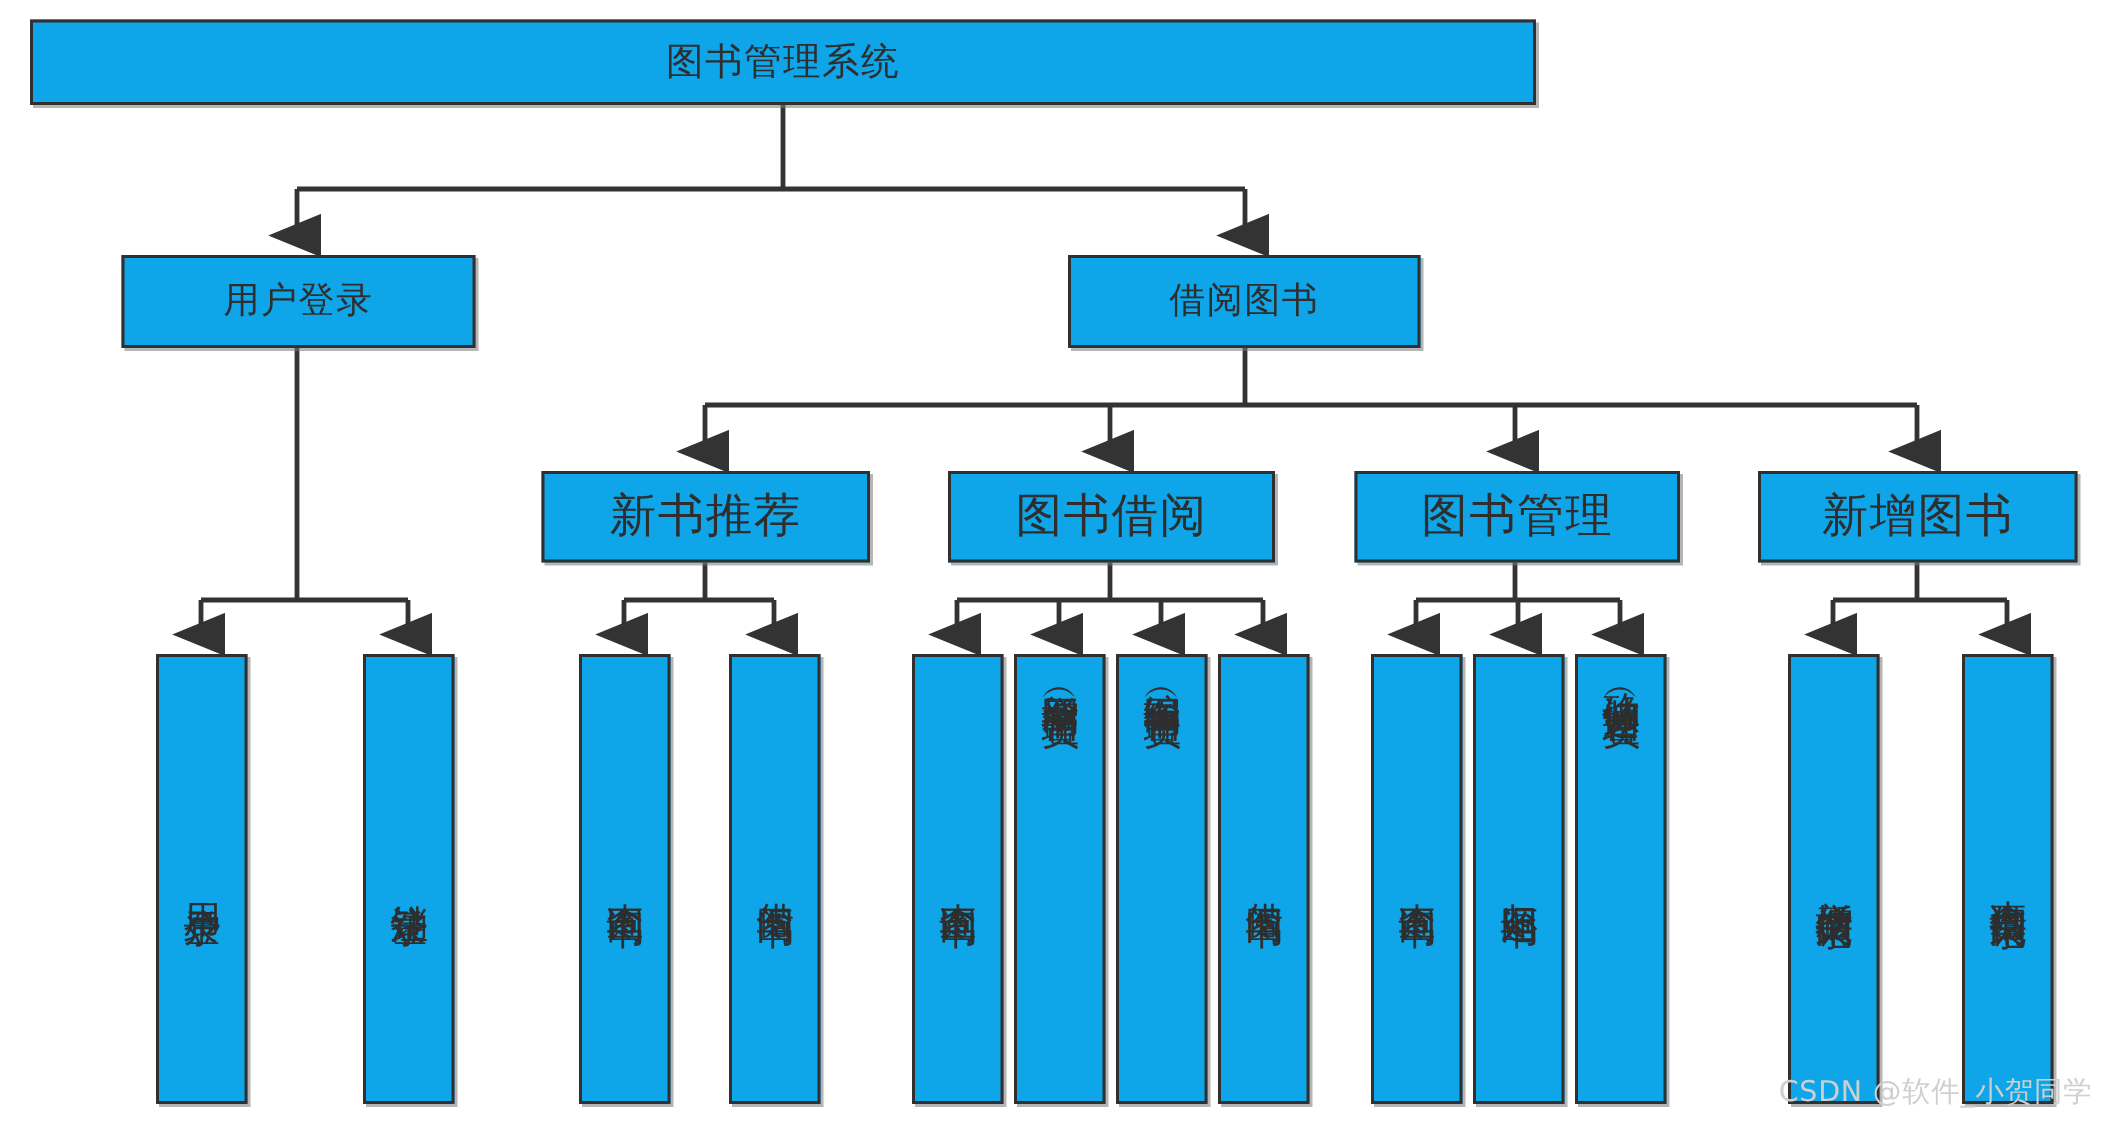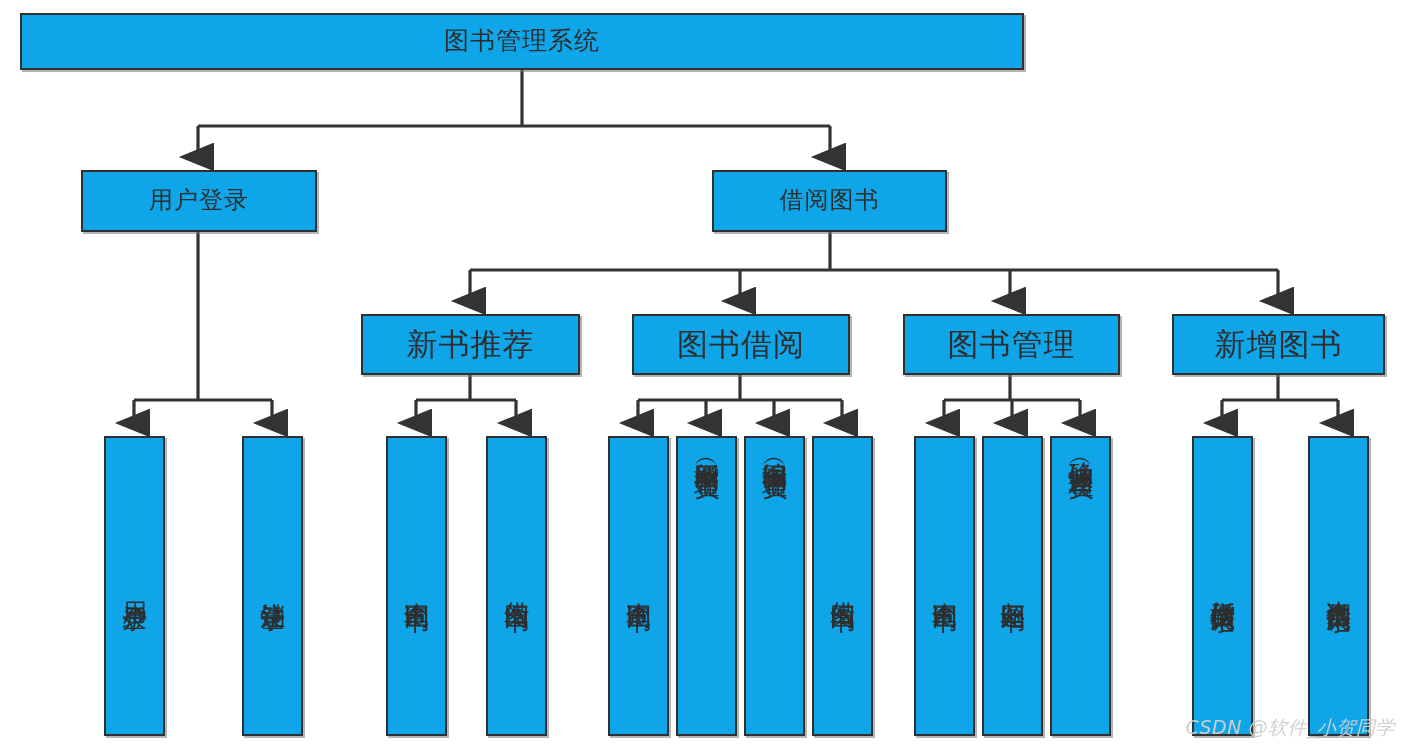--- a/index.html
+++ b/index.html
@@ -49,21 +49,20 @@
 
   .watermark{
     position:absolute;
     right:10px;
     bottom:6px;
     font-size:19px;
     color:#cfcfcf;
     letter-spacing:.5px;
     white-space:nowrap;
     user-select:none;
-    font-style:italic;
   }
 </style>
 </head>
 <body>
 
 <div id="canvas">
 
   <svg id="wires" viewBox="0 0 1405 747">
     <defs>
       <marker id="arw" markerWidth="12" markerHeight="12" refX="4.2" refY="5" orient="auto" markerUnits="strokeWidth">

